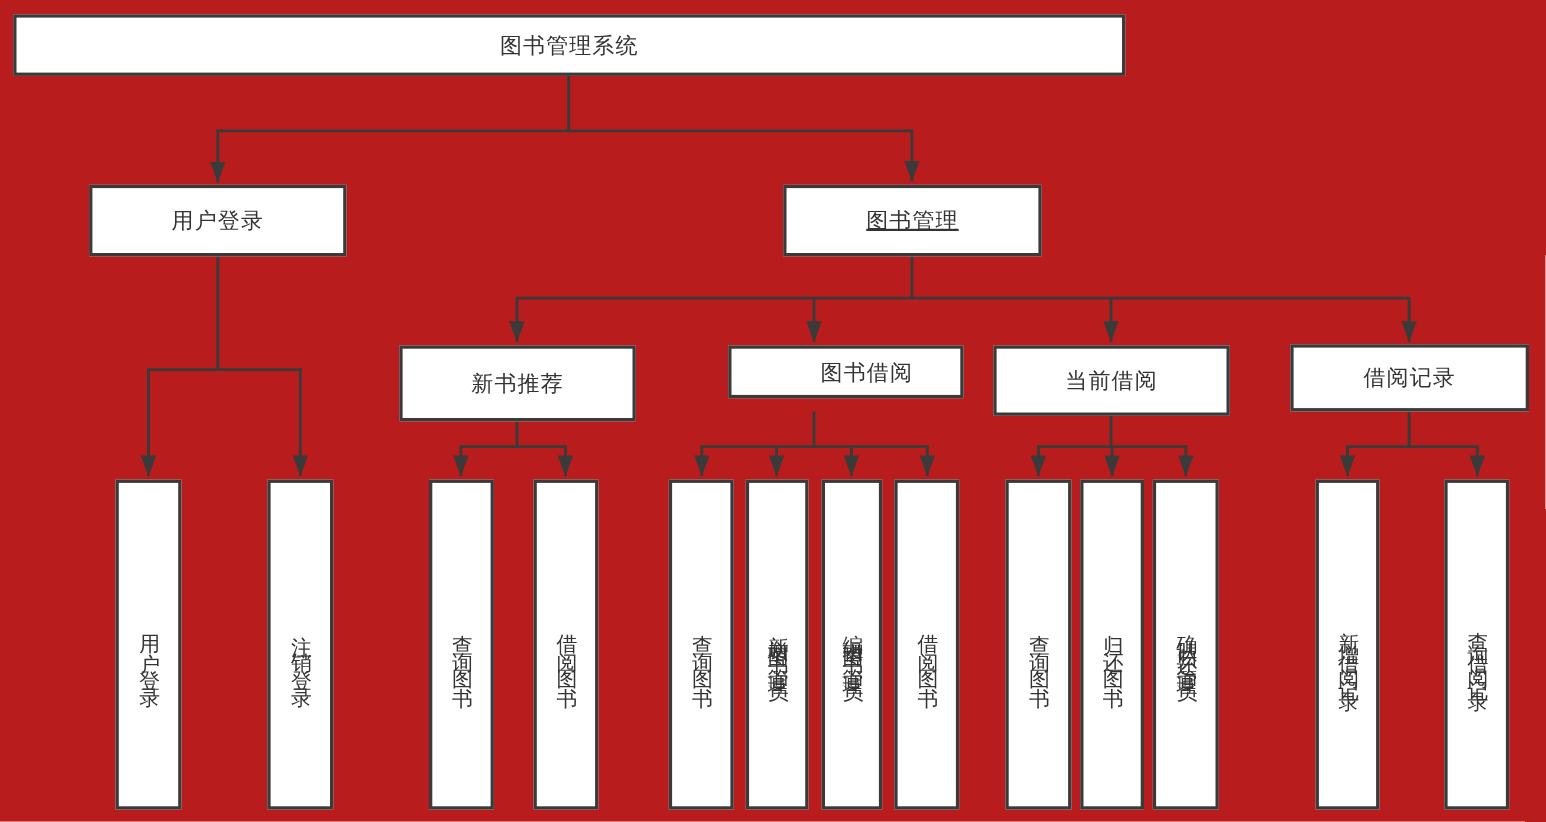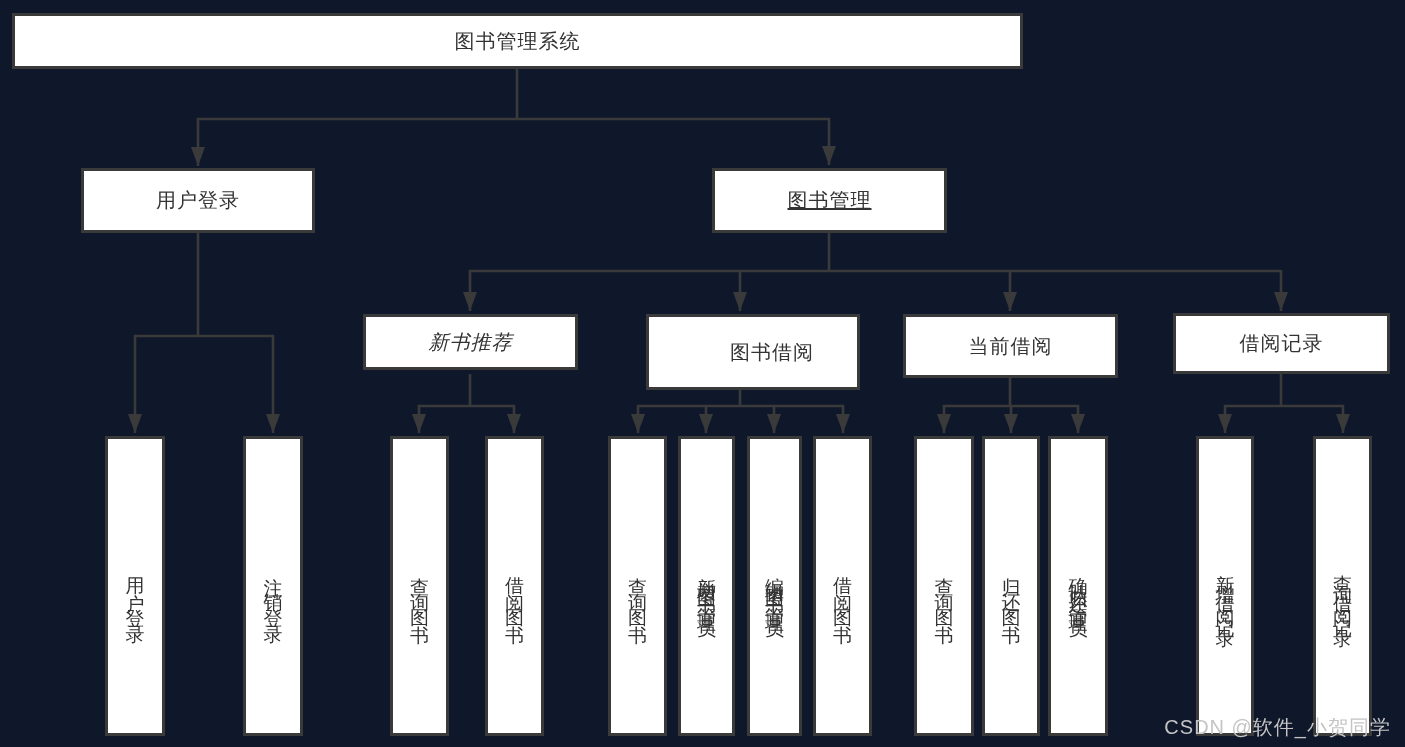--- a/index.html
+++ b/index.html
@@ -1,20 +1,20 @@
 <!DOCTYPE html>
 <html><head>
 <meta charset="utf-8">
 <style>
   html, body { margin: 0; padding: 0; background: #ffffff; }
   #canvas {
     position: relative;
     width: 1405px;
     height: 747px;
-    background: #0f172a;
+    background: #b91c1c;
     font-family: "Liberation Sans", "DejaVu Sans", sans-serif;
     overflow: hidden;
   }
   #wires {
     position: absolute;
     left: 0; top: 0;
     pointer-events: none;
   }
   .node {
     position: absolute;
@@ -116,22 +116,22 @@
       <line x1="1225" y1="405" x2="1225" y2="433" marker-end="url(#arw)"></line>
       <line x1="1343" y1="405" x2="1343" y2="433" marker-end="url(#arw)"></line>
     </g>
   </svg>
 
   <div class="node" style="left:12px; top:13px; width:1011px; height:56px;">图书管理系统</div>
 
   <div class="node" style="left:81px; top:168px; width:234px; height:65px;">用户登录</div>
   <div class="node" style="left:712px; top:168px; width:235px; height:65px;text-decoration:underline;">图书管理</div>
 
-  <div class="node" style="left:363px; top:314px; width:215px; height:56px;font-style:italic;">新书推荐</div>
-  <div class="node" style="left:646px; top:314px; width:214px; height:76px;padding-left:38px;">图书借阅</div>
+  <div class="node" style="left:363px; top:314px; width:215px; height:69px;">新书推荐</div>
+  <div class="node" style="left:662px; top:314px; width:214px; height:48px;padding-left:38px;">图书借阅</div>
   <div class="node" style="left:903px; top:314px; width:215px; height:64px;">当前借阅</div>
   <div class="node" style="left:1173px; top:313px; width:217px; height:61px;">借阅记录</div>
 
   <div class="node vnode ls4" style="left:105px; top:436px; width:60px; height:300px;">
     <span class="vtext">用户登录</span>
   </div>
   <div class="node vnode ls4" style="left:243px; top:436px; width:60px; height:300px;">
     <span class="vtext">注销登录</span>
   </div>
 
@@ -165,15 +165,14 @@
     <span class="vtext">确认归还（管理员）</span>
   </div>
 
   <div class="node vnode ls6" style="left:1196px; top:436px; width:58px; height:300px;">
     <span class="vtext">新增借阅记录</span>
   </div>
   <div class="node vnode ls6" style="left:1313px; top:436px; width:59px; height:300px;">
     <span class="vtext">查询借阅记录</span>
   </div>
 
-  <div id="watermark">CSDN @软件_小贺同学</div>
 
 </div>
 
 </body></html>

